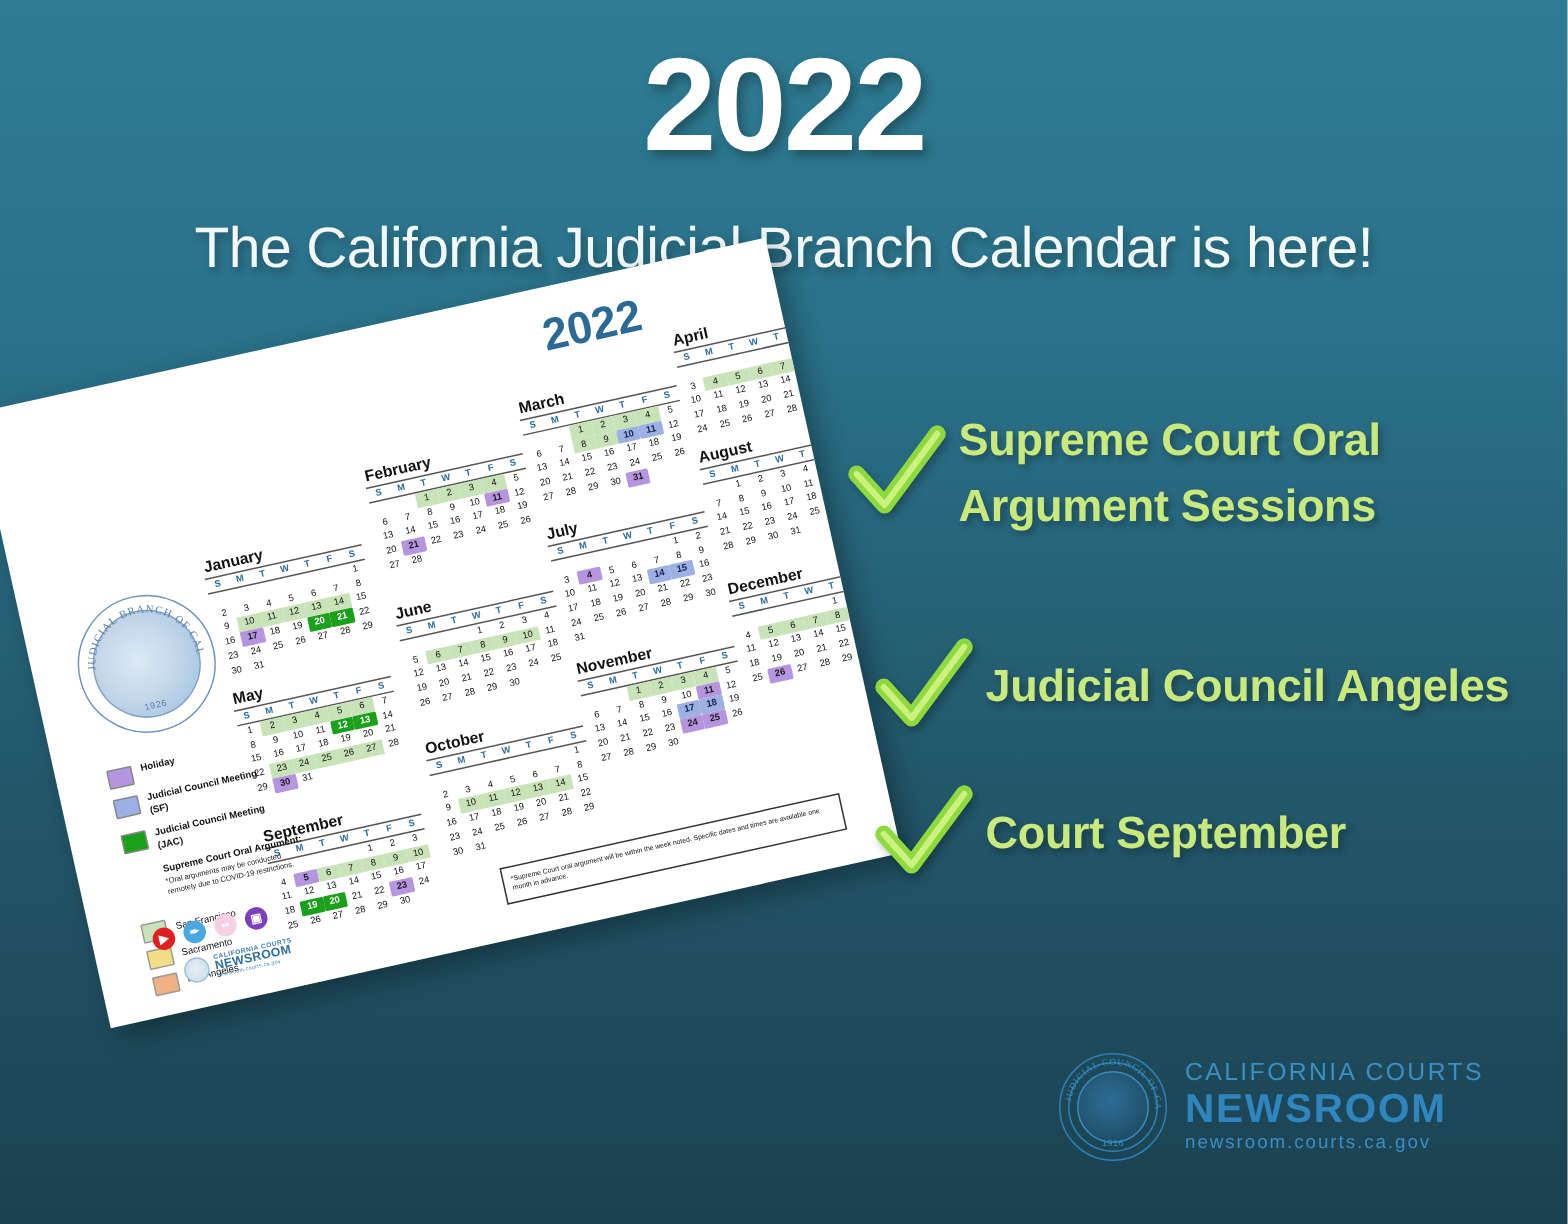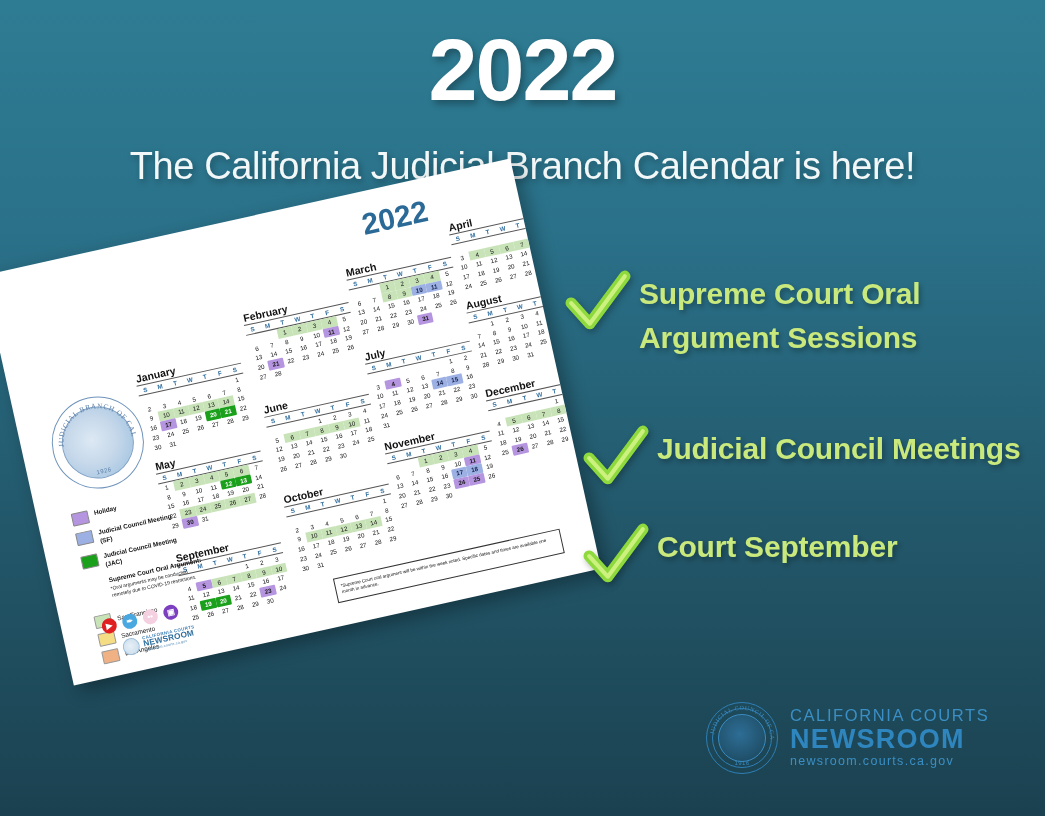--- a/index.html
+++ b/index.html
@@ -21,21 +21,21 @@
   #headline-sub {
     position: absolute; top: 145px; left: 0; width: 1045px;
     text-align: center;
     font-size: 38px; font-weight: 400; color: #f2f7f8;
     letter-spacing: -0.4px; line-height: 1.15;
     text-shadow: 2px 3px 6px rgba(0,0,0,0.30);
   }
 
   
   #bullets { position: absolute; left: 565px; top: 268px; width: 470px; }
-  .bullet-row { position: absolute; display: flex; align-items: flex-start; }
+  .bullet-row { position: absolute; display: flex; align-items: center; }
   .bullet-row.b1 { top: 0px;   left: 0px; }
   .bullet-row.b2 { top: 155px; left: 18px; }
   .bullet-row.b3 { top: 253px; left: 18px; }
   .check-icon { flex: 0 0 auto; width: 66px; height: 66px; margin-right: 8px;
                 filter: drop-shadow(2px 3px 3px rgba(0,0,0,0.28)); }
   .bullet-text {
     font-size: 30px; font-weight: bold; color: #c9e97c;
     line-height: 1.48; letter-spacing: -0.2px; padding-top: 4px;
     text-shadow: 2px 3px 5px rgba(0,0,0,0.30);
     white-space: pre-line;
@@ -818,21 +818,21 @@
   <path d="M6 34 L24 54 L58 8" fill="none" stroke="#d8f58a" stroke-width="4" stroke-linecap="round" stroke-linejoin="round" opacity=".85"></path>
 </svg>
       <div class="bullet-text">Supreme Court Oral
 Argument Sessions</div>
     </div>
     <div class="bullet-row b2">
       <svg class="check-icon" viewBox="0 0 64 64">
   <path d="M6 34 L24 54 L58 8" fill="none" stroke="#8ed93d" stroke-width="11" stroke-linecap="round" stroke-linejoin="round"></path>
   <path d="M6 34 L24 54 L58 8" fill="none" stroke="#d8f58a" stroke-width="4" stroke-linecap="round" stroke-linejoin="round" opacity=".85"></path>
 </svg>
-      <div class="bullet-text">Judicial Council Meetings</div>
+      <div class="bullet-text">Judicial Council Angeles</div>
     </div>
     <div class="bullet-row b3">
       <svg class="check-icon" viewBox="0 0 64 64">
   <path d="M6 34 L24 54 L58 8" fill="none" stroke="#8ed93d" stroke-width="11" stroke-linecap="round" stroke-linejoin="round"></path>
   <path d="M6 34 L24 54 L58 8" fill="none" stroke="#d8f58a" stroke-width="4" stroke-linecap="round" stroke-linejoin="round" opacity=".85"></path>
 </svg>
       <div class="bullet-text">Court September</div>
     </div>
   </div>
 

